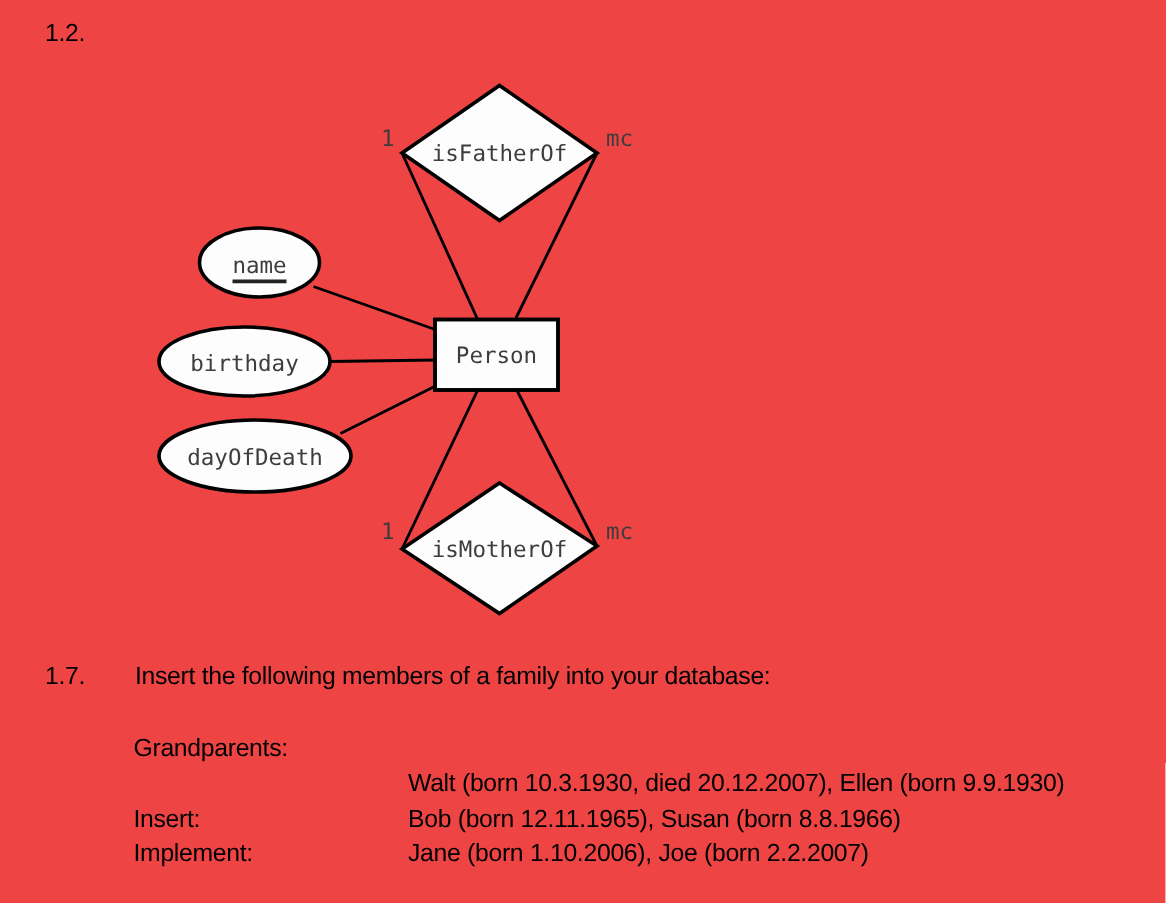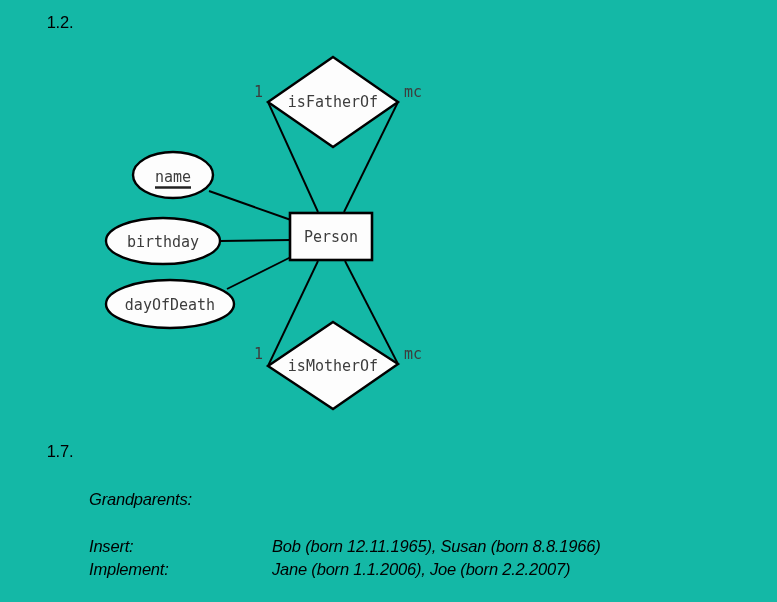--- a/index.html
+++ b/index.html
@@ -1,24 +1,23 @@
 <!DOCTYPE html>
 <html><head>
 <meta charset="utf-8">
 <style>
   html, body { margin: 0; padding: 0; background: #ffffff; }
   .page {
     position: relative;
     width: 777px;
     height: 602px;
-    background: #14b8a6;
+    background: #ef4444;
     overflow: hidden;
     font-family: "Liberation Sans", sans-serif;
     color: #000000;
-    text-align: center;
   }
   .heading {
     position: absolute;
     left: 30px;
     display: flex;
     font-size: 16.5px;
     letter-spacing: -0.2px;
     line-height: 20px;
     color: #000000;
     white-space: nowrap;
@@ -39,21 +38,20 @@
   }
   .erm-svg .underline { stroke: #222222; stroke-width: 2.5; }
   .famline {
     position: absolute;
     left: 0; right: 4px;
     height: 23px;
     font-size: 16.5px;
     letter-spacing: -0.2px;
     line-height: 20px;
     white-space: nowrap;
-    font-style: italic;
   }
   .flabel { position: absolute; left: 89px; }
   .fvalue { position: absolute; left: 272px; }
 </style>
 </head>
 <body>
 
 <div class="page">
 
   <div class="heading" style="top:12px">
@@ -91,27 +89,31 @@
 
     <text x="331" y="242" text-anchor="middle">Person</text>
 
     <text x="333" y="371" text-anchor="middle">isMotherOf</text>
     <text x="263" y="359" text-anchor="end">1</text>
     <text x="404" y="359" text-anchor="start">mc</text>
   </svg>
 
   <div class="heading" style="top:441px">
     <span class="num">1.7.</span>
+    <span class="htext">Insert the following members of a family into your database:</span>
   </div>
 
   <div class="famline" style="top:489px">
     <span class="flabel">Grandparents:</span>
+  </div>
+  <div class="famline" style="top:512px">
+    <span class="fvalue">Walt (born 10.3.1930, died 20.12.2007), Ellen (born 9.9.1930)</span>
   </div>
   <div class="famline" style="top:536px">
     <span class="flabel">Insert:</span>
     <span class="fvalue">Bob (born 12.11.1965), Susan (born 8.8.1966)</span>
   </div>
   <div class="famline" style="top:559px">
     <span class="flabel">Implement:</span>
-    <span class="fvalue">Jane (born 1.1.2006), Joe (born 2.2.2007)</span>
+    <span class="fvalue">Jane (born 1.10.2006), Joe (born 2.2.2007)</span>
   </div>
 
 </div>
 
 </body></html>

